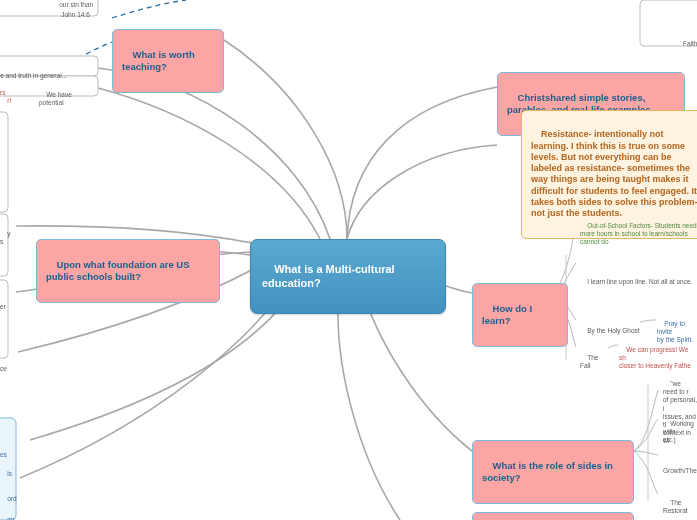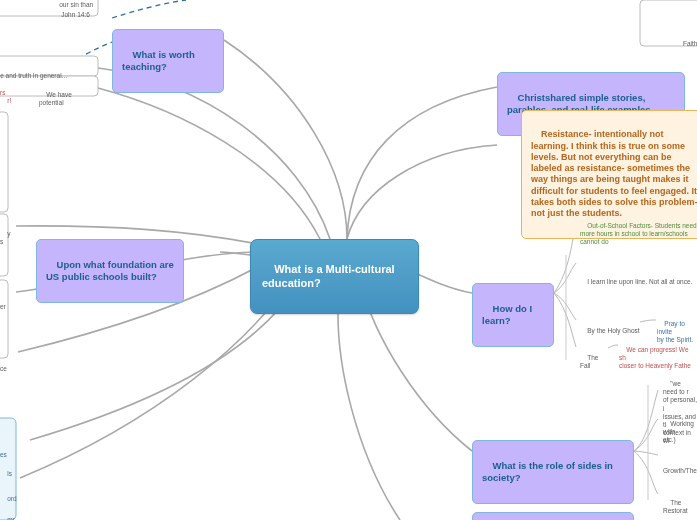--- a/index.html
+++ b/index.html
@@ -41,21 +41,21 @@
     border: 1px solid #3f87b3;
     color: #ffffff;
     font-weight: bold;
     font-size: 11px;
     padding: 9px 11px;
     border-radius: 7px;
     box-shadow: 0 1px 2px rgba(0,0,0,0.18);
   }
   
   .node-blue {
-    background: #c4b5fd;
+    background: #fca5a5;
     border: 1px solid #7fb8dc;
     color: #1c5f8f;
     font-weight: bold;
     font-size: 9.5px;
     padding: 7px 9px;
     border-radius: 5px;
   }
   
   .node-orange {
     background: #fdf3e0;
@@ -152,41 +152,41 @@
     <g fill="#fdecec" stroke="#d88b88" stroke-width="1">
       <rect x="-60" y="66" width="52" height="16" rx="3"></rect>
     </g>
 
     <g fill="none" stroke="#c9c9c9" stroke-width="1">
       <path d="M 566 255 L 566 360"></path>
       <path d="M 648 385 L 648 500"></path>
     </g>
   </svg>
 
-  <div class="node node-central" style="left:250px; top:239px; width:169px;">
+  <div class="node node-central" style="left:250px; top:239px; width:196px;">
     <span>What is a Multi-cultural education?</span>
   </div>
 
   <div class="node node-blue" style="left:112px; top:29px; width:112px;">
     <span>What is worth teaching?</span>
   </div>
 
   <div class="node node-blue" style="left:497px; top:72px; width:188px;">
     <span>Christshared simple stories, parables, and real-life examples</span>
   </div>
 
   <div class="node node-orange" style="left:497px; top:110px; width:188px;">
     <span>Resistance- intentionally not learning. I think this is true on some levels. But not everything can be labeled as resistance- sometimes the way things are being taught makes it difficult for students to feel engaged. It takes both sides to solve this problem- not just the students.</span>
   </div>
 
-  <div class="node node-blue" style="left:36px; top:239px; width:148px;">
+  <div class="node node-blue" style="left:36px; top:239px; width:184px;">
     <span>Upon what foundation are US public schools built?</span>
   </div>
 
-  <div class="node node-blue" style="left:472px; top:283px; width:82px;">
+  <div class="node node-blue" style="left:472px; top:283px; width:96px;">
     <span>How do I learn?</span>
   </div>
 
   <div class="node node-blue" style="left:472px; top:440px; width:162px;">
     <span>What is the role of sides in society?</span>
   </div>
 
   <div class="node node-blue" style="left:472px; top:512px; width:162px; height:16px;">
     <span></span>
   </div>

